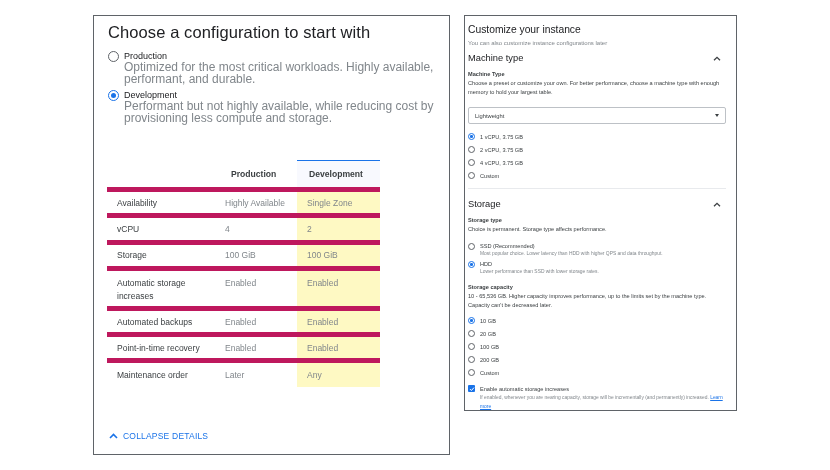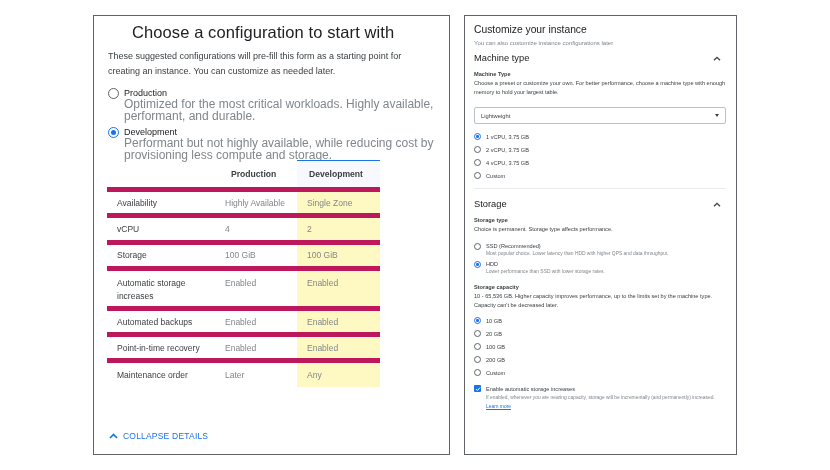--- a/index.html
+++ b/index.html
@@ -4,21 +4,21 @@
 <style>
   * { box-sizing: border-box; margin: 0; padding: 0; }
   html, body { width: 830px; height: 470px; background: #ffffff; overflow: hidden; }
   body { font-family: "Liberation Sans", sans-serif; color: #202124; position: relative; }
 
   
   .left-panel {
     position: absolute; left: 93px; top: 15px; width: 357px; height: 440px;
     border: 1px solid #5f6368; padding: 0 14px;
   }
-  .left-title { font-size: 16.5px; font-weight: 500; margin-top: 7px; letter-spacing: 0.1px; color:#202124;margin-left:24px; }
+  .left-title { font-size: 16.5px; font-weight: 500; margin-top: 7px; letter-spacing: 0.1px; color:#202124; }
   .left-desc { font-size: 9px; line-height: 15px; color: #3c4043; margin-top: 7px; }
   .radio-row { display: flex; align-items: flex-start; margin-top: 8px; }
   .radio-row + .radio-row { margin-top: 4px; }
   .radio {
     width: 11px; height: 11px; border-radius: 50%; border: 1.3px solid #5f6368;
     flex: 0 0 auto; margin-top: 1px; position: relative; background: #fff;
   }
   .radio.checked { border-color: #1a73e8; }
   .radio.checked::after {
     content: ""; position: absolute; left: 2px; top: 2px; width: 5px; height: 5px;
@@ -40,22 +40,22 @@
   .cfg-table tr.last td { border-bottom: none; }
 
   .collapse-link {
     position: absolute; left: 15px; top: 415px; display: flex; align-items: center;
     color: #1a73e8; font-size: 8.5px; font-weight: 500; letter-spacing: 0.2px; cursor: pointer;
   }
   .collapse-link svg { margin-right: 5px; }
 
   
   .right-panel {
-    position: absolute; left: 464px; top: 15px; width: 273px; height: 440px;
-    border: 1px solid #5f6368; padding: 0 10px 0 9px;
+    position: absolute; left: 464px; top: 15px; width: 273px; height: 396px;
+    border: 1px solid #5f6368; padding: 0 10px 0 3px;
   }
   .r-title { font-size: 10.3px; font-weight: 500; margin-top: 8px; color:#202124; }
   .r-sub { font-size: 6px; color: #80868b; margin-top: 5px; }
   .section-head { display: flex; justify-content: space-between; align-items: center; margin-top: 7px; }
   .section-title { font-size: 9.3px; font-weight: 500; color:#202124; }
   .chev { width: 10px; height: 8px; display:flex; align-items:center; justify-content:center; margin-right: 4px; cursor:pointer;}
   .field-label { font-size: 5.6px; font-weight: 700; color: #3c4043; margin-top: 8px; }
   .field-desc { font-size: 5.6px; line-height: 9px; color: #3c4043; margin-top: 2px; }
   .select {
     margin-top: 10px; height: 17px; border: 1px solid #bdc1c6; border-radius: 2px;
@@ -81,21 +81,20 @@
   .cb-text { margin-left: 5px; }
   .cb-label { font-size: 5.6px; color: #3c4043; line-height: 8px; }
   .cb-sub { font-size: 4.9px; color: #80868b; line-height: 8.5px; margin-top: 1px; }
   .learn-more { color: #1a73e8; text-decoration: underline; cursor: pointer; }
 </style>
 </head>
 <body>
 
 <div class="left-panel">
   <div class="left-title">Choose a configuration to start with</div>
-  <div class="left-desc">These suggested configurations will pre-fill this form as a starting point for creating an instance. You can customize as needed later.</div>
 
   <div class="radio-row">
     <span class="radio"></span>
     <div class="radio-text">
       <div class="radio-label">Production</div>
       <div class="radio-sub">Optimized for the most critical workloads. Highly available, performant, and durable.</div>
     </div>
   </div>
   <div class="radio-row">
     <span class="radio checked"></span>

